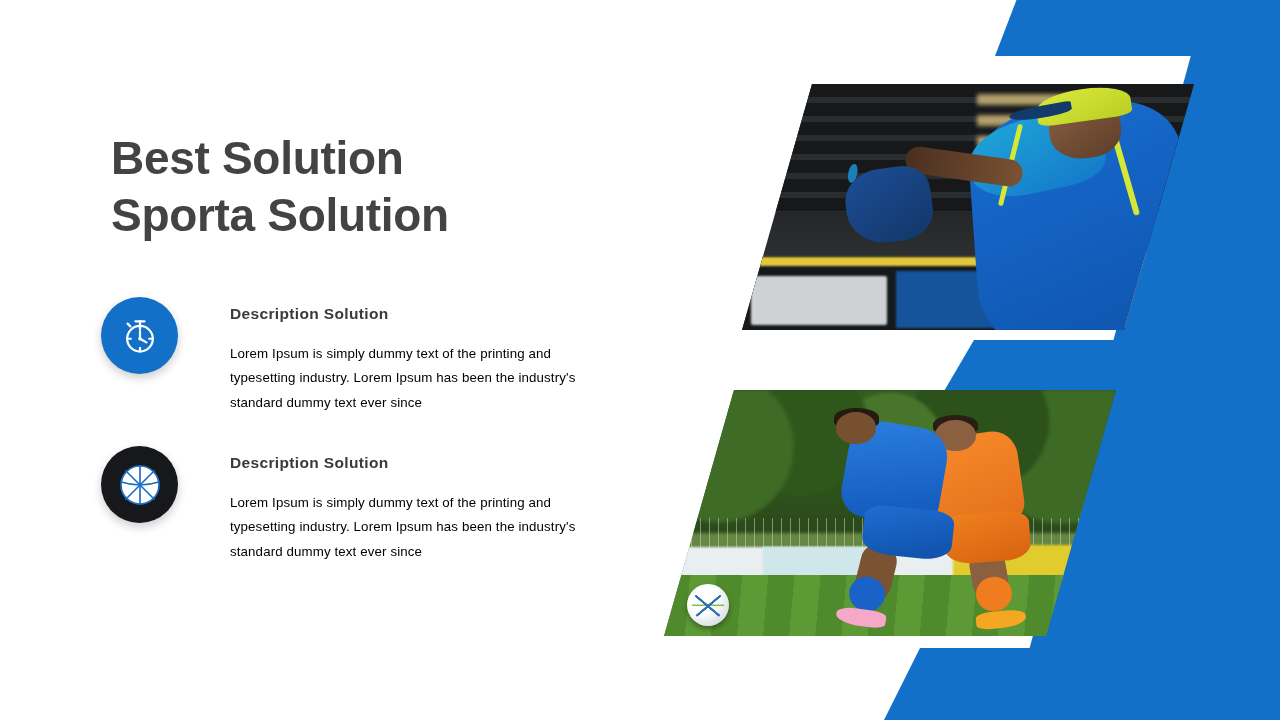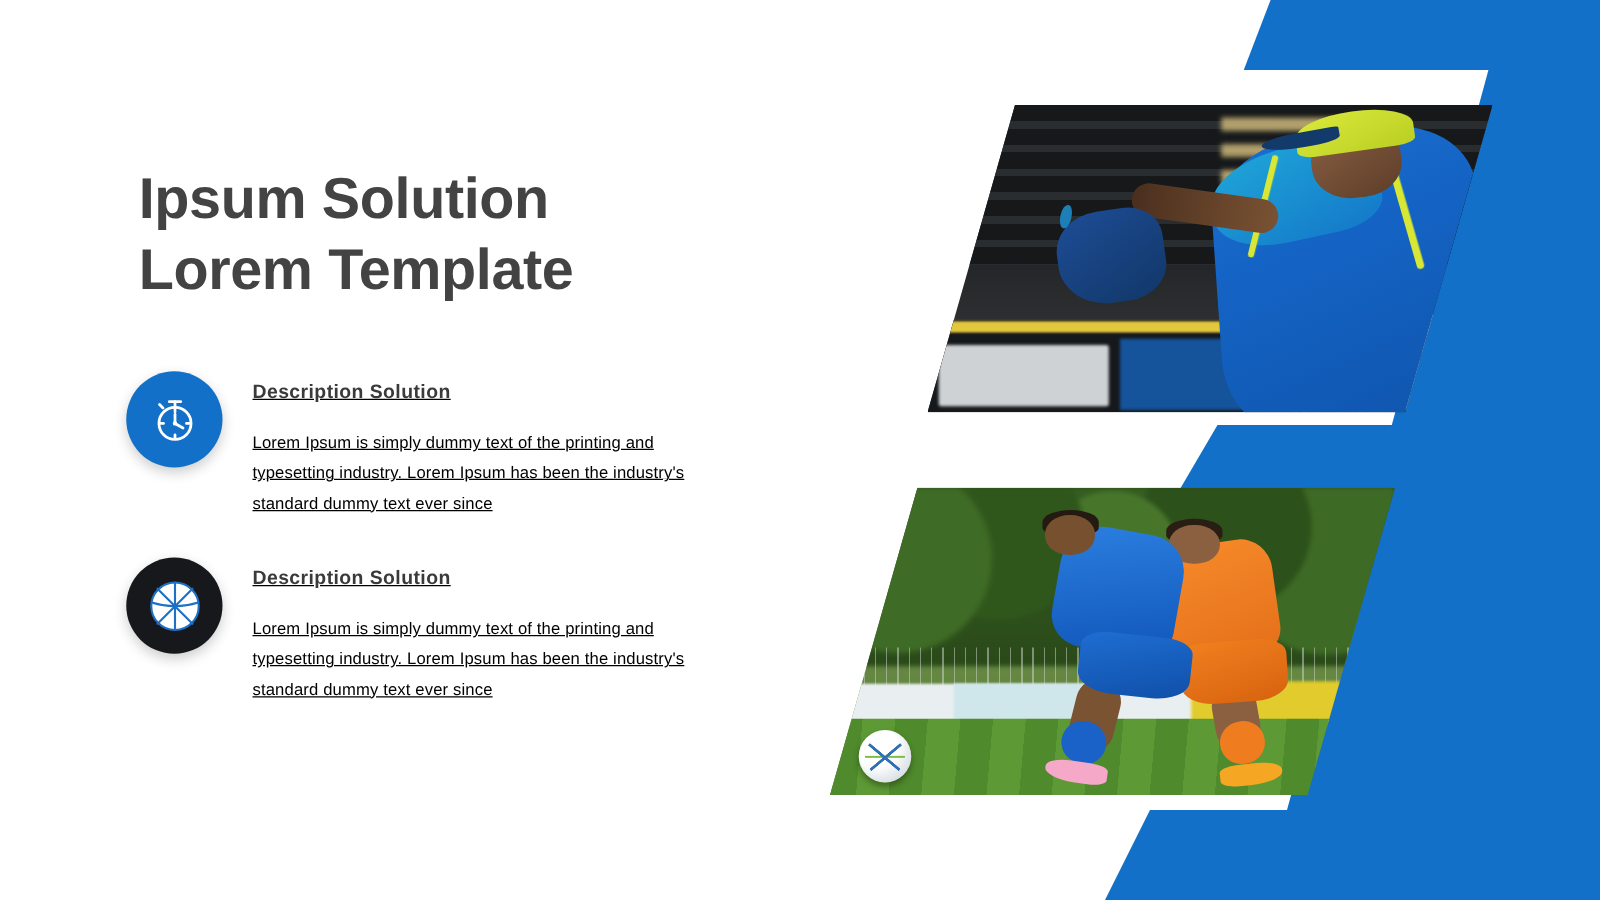--- a/index.html
+++ b/index.html
@@ -241,21 +241,21 @@
 
   .icon-badge {
     width:77px; height:77px; border-radius:50%;
     display:flex; align-items:center; justify-content:center;
     flex:0 0 77px;
     box-shadow:0 4px 10px rgba(0,0,0,.20);
   }
   .icon-blue { background:#1270c8; }
   .icon-dark { background:#17181c; }
 
-  .feature-text { margin-left:24px; width:372px; padding-top:8px;text-decoration:underline; }
+  .feature-text { margin-left:52px; width:372px; padding-top:8px; }
   .feature-head {
     font-size:15.5px; font-weight:bold; color:#3a3a3a; letter-spacing:.35px;
     margin-bottom:19px;
   }
   .feature-body {
     font-size:13.3px; color:#000000; line-height:1.83; letter-spacing:.12px;
   }
 </style>
 </head>
 <body>
@@ -310,22 +310,22 @@
       <div class="sc-blue-boot"></div>
       <div class="sc-blue-body"></div>
       <div class="sc-blue-shorts"></div>
       <div class="sc-blue-hair"></div>
       <div class="sc-blue-head"></div>
       <div class="sc-ball"></div>
     </div>
   </div>
 
   <h1 class="title">
-    <span class="line">Ipsum Solution</span>
-    <span class="line">Lorem Template</span>
+    <span class="line">Best Solution</span>
+    <span class="line">Sporta Solution</span>
   </h1>
 
   <div class="feature feature-1">
     <div class="icon-badge icon-blue">
       <svg width="44" height="44" viewBox="0 0 48 48" aria-hidden="true">
         <g fill="none" stroke="#ffffff" stroke-width="2.4" stroke-linecap="round">
           <circle cx="24" cy="27" r="14"></circle>
           <path d="M19 8h10"></path>
           <path d="M24 8v5"></path>
           <path d="M13.5 13.5l-3 -3"></path>

